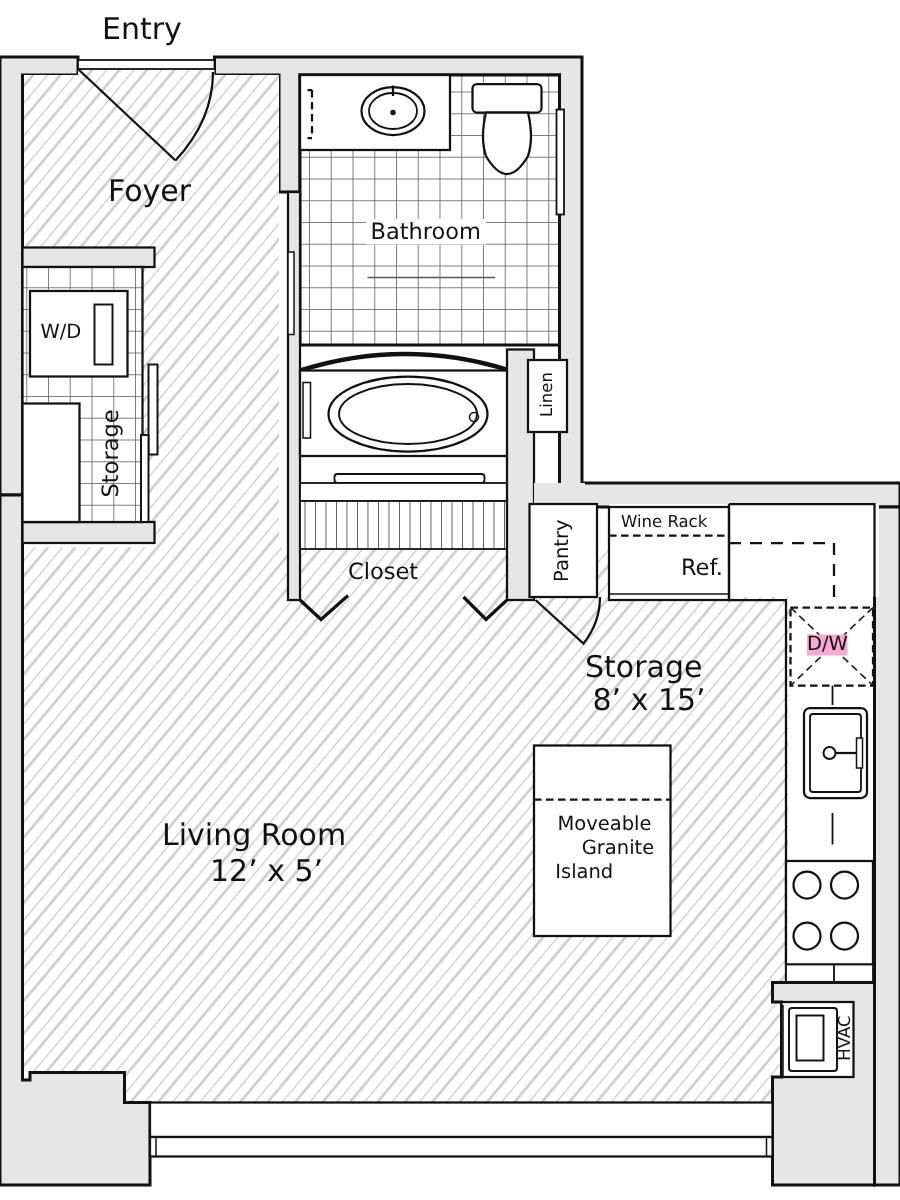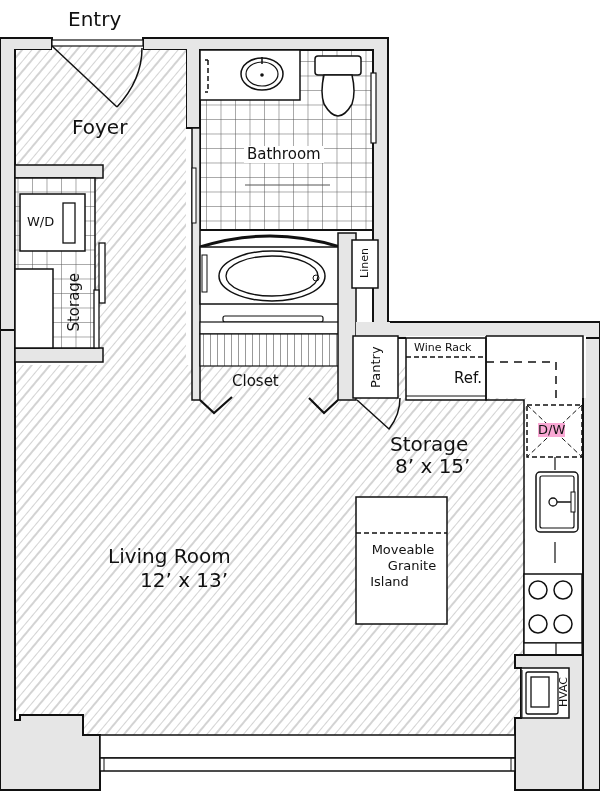--- a/index.html
+++ b/index.html
@@ -167,17 +167,17 @@
 <div class="lbl med rot" style="left:42px;top:294px;width:64px;">Storage</div>
 <div class="lbl xs rot" style="left:345px;top:257px;width:40px;">Linen</div>
 <div class="lbl med" style="left:232px;top:373px;">Closet</div>
 <div class="lbl sm rot" style="left:346px;top:360px;width:60px;">Pantry</div>
 <div class="lbl xs" style="left:414px;top:342px;">Wine Rack</div>
 <div class="lbl med" style="left:454px;top:370px;">Ref.</div>
 <div class="lbl sm" style="left:538px;top:423px;background:#f9a8d4;">D/W</div>
 <div class="lbl big" style="left:390px;top:433px;">Storage</div>
 <div class="lbl big" style="left:395px;top:455px;">8’ x 15’</div>
 <div class="lbl big" style="left:108px;top:545px;">Living Room</div>
-<div class="lbl big" style="left:140px;top:569px;">12’ x 13’</div>
+<div class="lbl big" style="left:140px;top:569px;">12’ x 5’</div>
 <div class="lbl sm" style="left:356px;top:543px;width:94px;">Moveable</div>
 <div class="lbl sm" style="left:356px;top:559px;width:112px;">Granite</div>
 <div class="lbl sm" style="left:356px;top:575px;width:67px;">Island</div>
 <div class="lbl xs rot" style="left:544px;top:686px;width:40px;">HVAC</div>
 
 </body></html>

